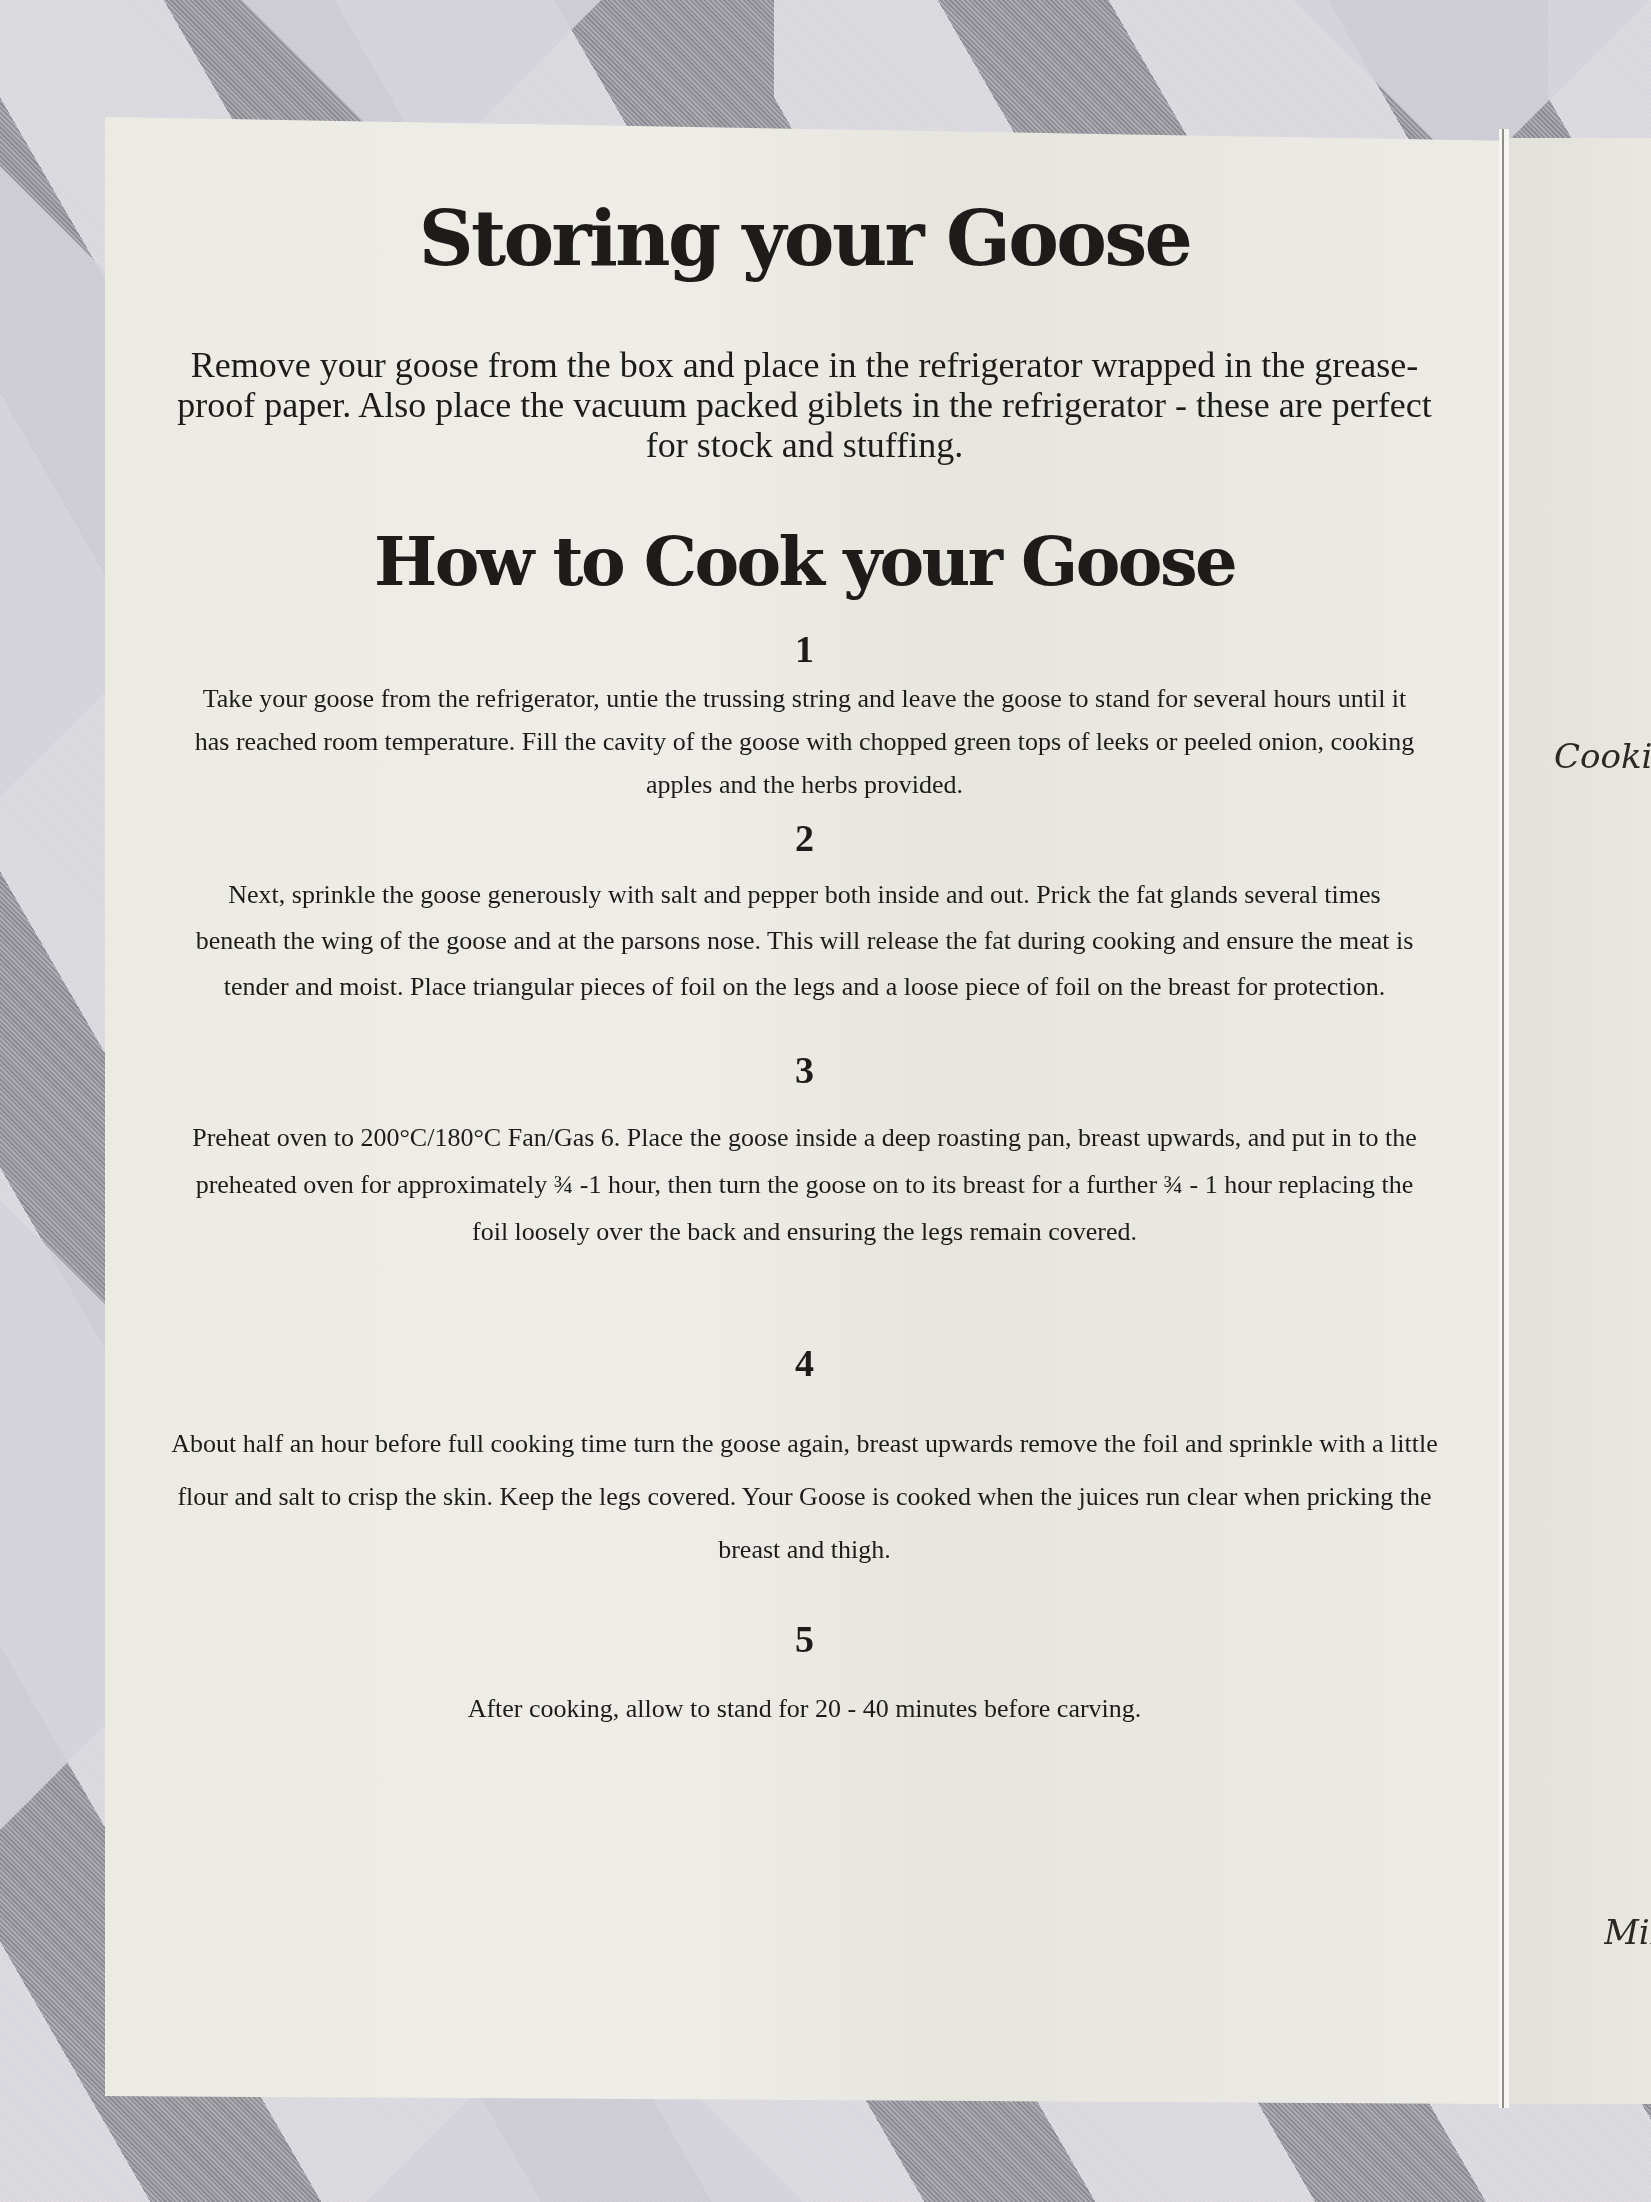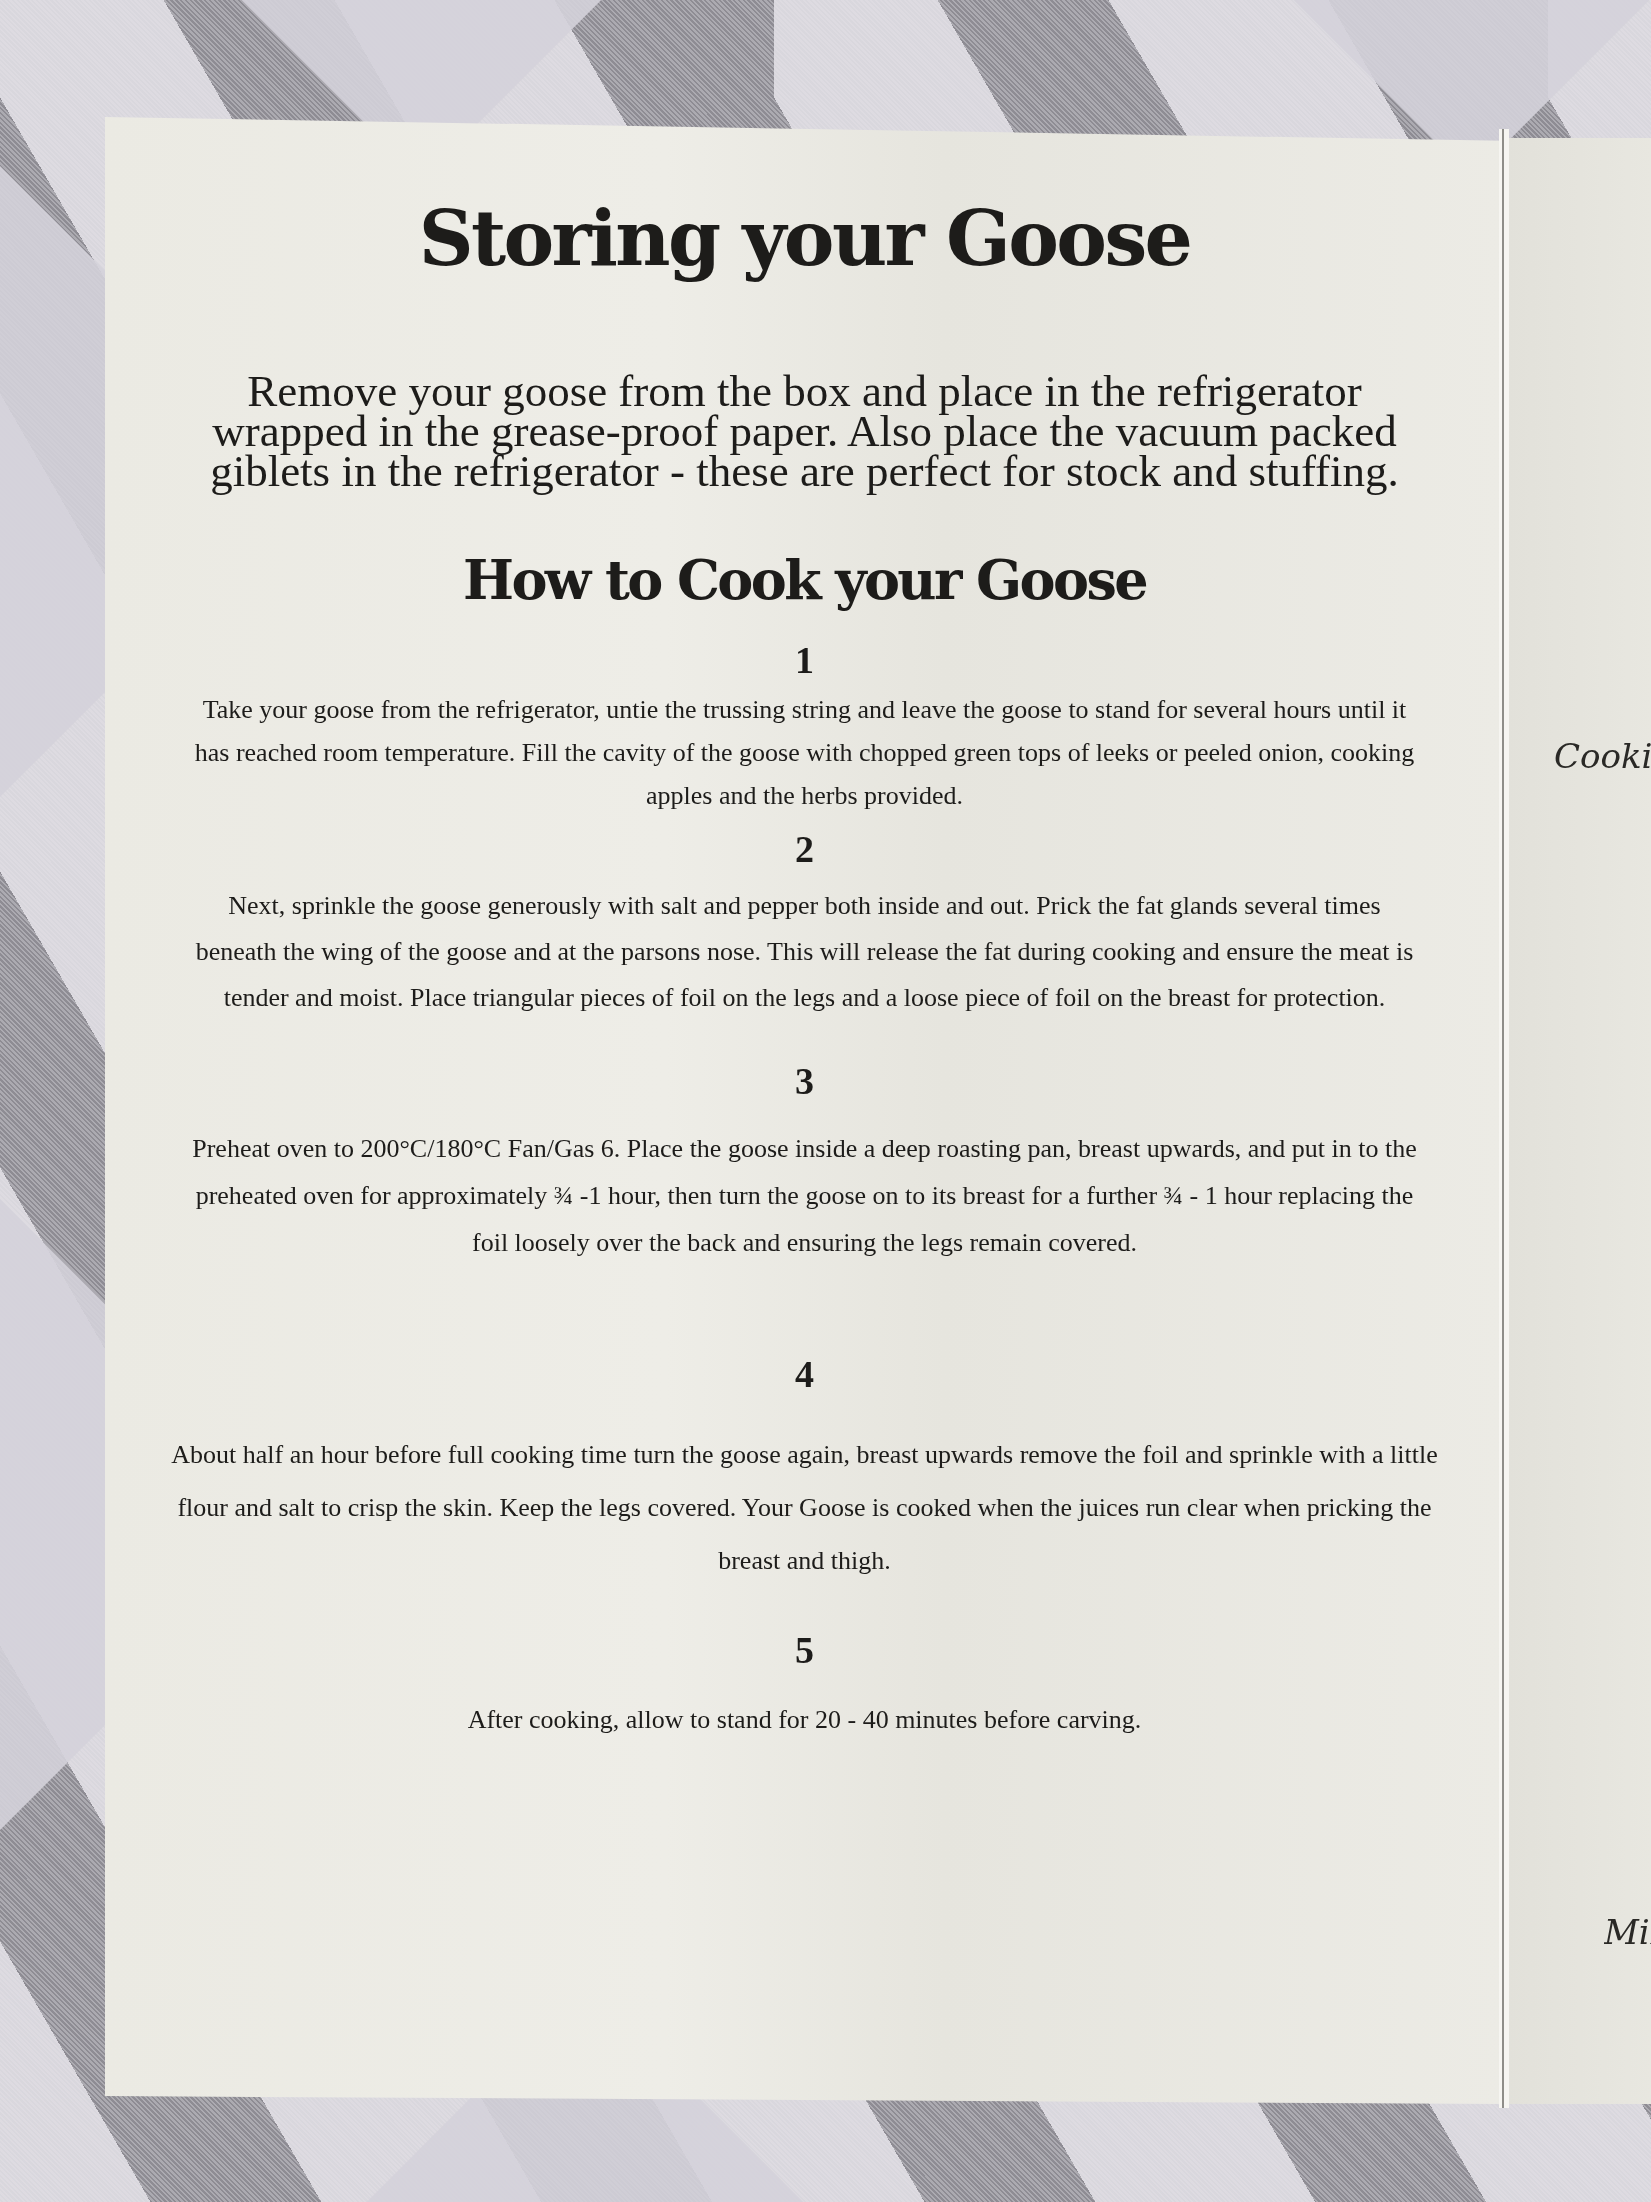--- a/index.html
+++ b/index.html
@@ -61,33 +61,33 @@
       font-family: "DejaVu Serif", "Liberation Serif", serif;
       font-weight: bold;
       letter-spacing: -2.6px;
       margin: 16px;
     }
     .title-storing {
       font-size: 76px;
       margin-top: 22.4px;
     }
     .title-cook {
-      font-size: 54px;
+      font-size: 67px;
       margin-top: 57px;
     }
     .para {
       font-family: "Liberation Serif", "DejaVu Serif", serif;
       font-size: 26px;
       line-height: 43px;
       margin: 0 auto;
     }
     .para-intro {
       width: 1256px;
-      margin-top: 88px;
-      font-size: 45px;
+      margin-top: 62px;
+      font-size: 36px;
       line-height: 40px;
     }
     .step-num {
       font-family: "Liberation Serif", "DejaVu Serif", serif;
       font-weight: bold;
       font-size: 38px;
       margin: 0;
     }
     .step { margin: 0; }
     .step-1 .step-num { margin-top: 26px; }

